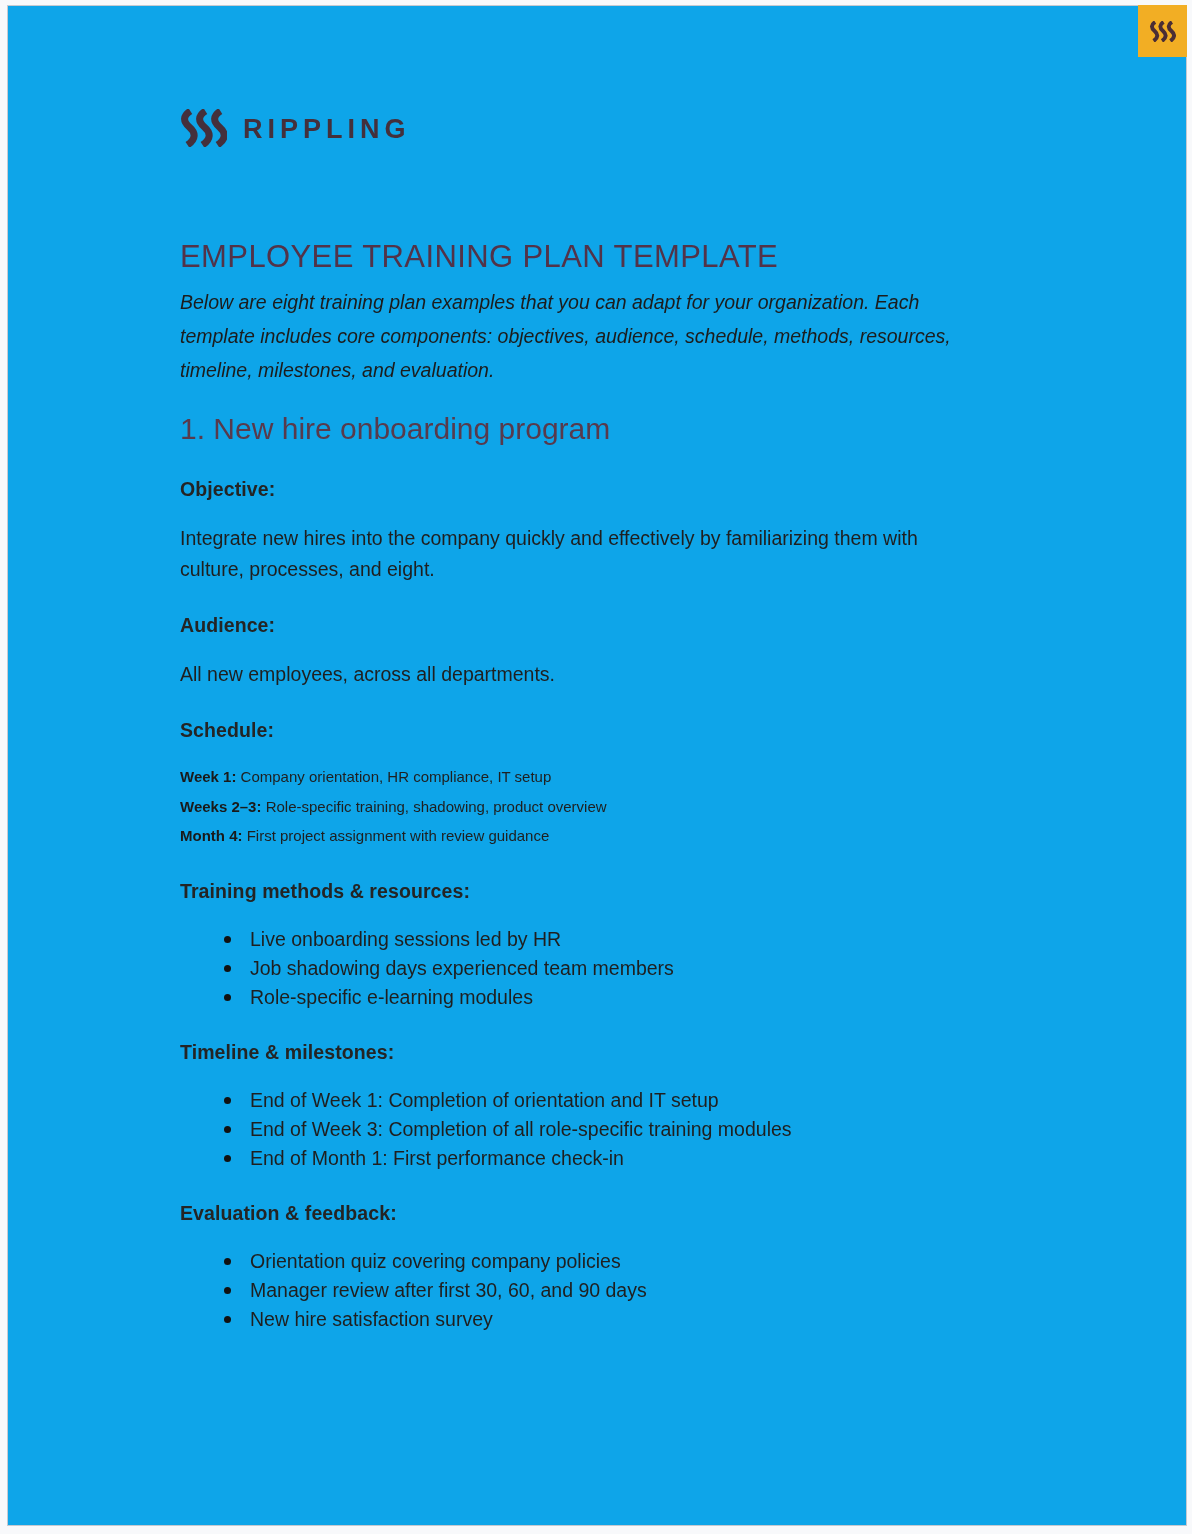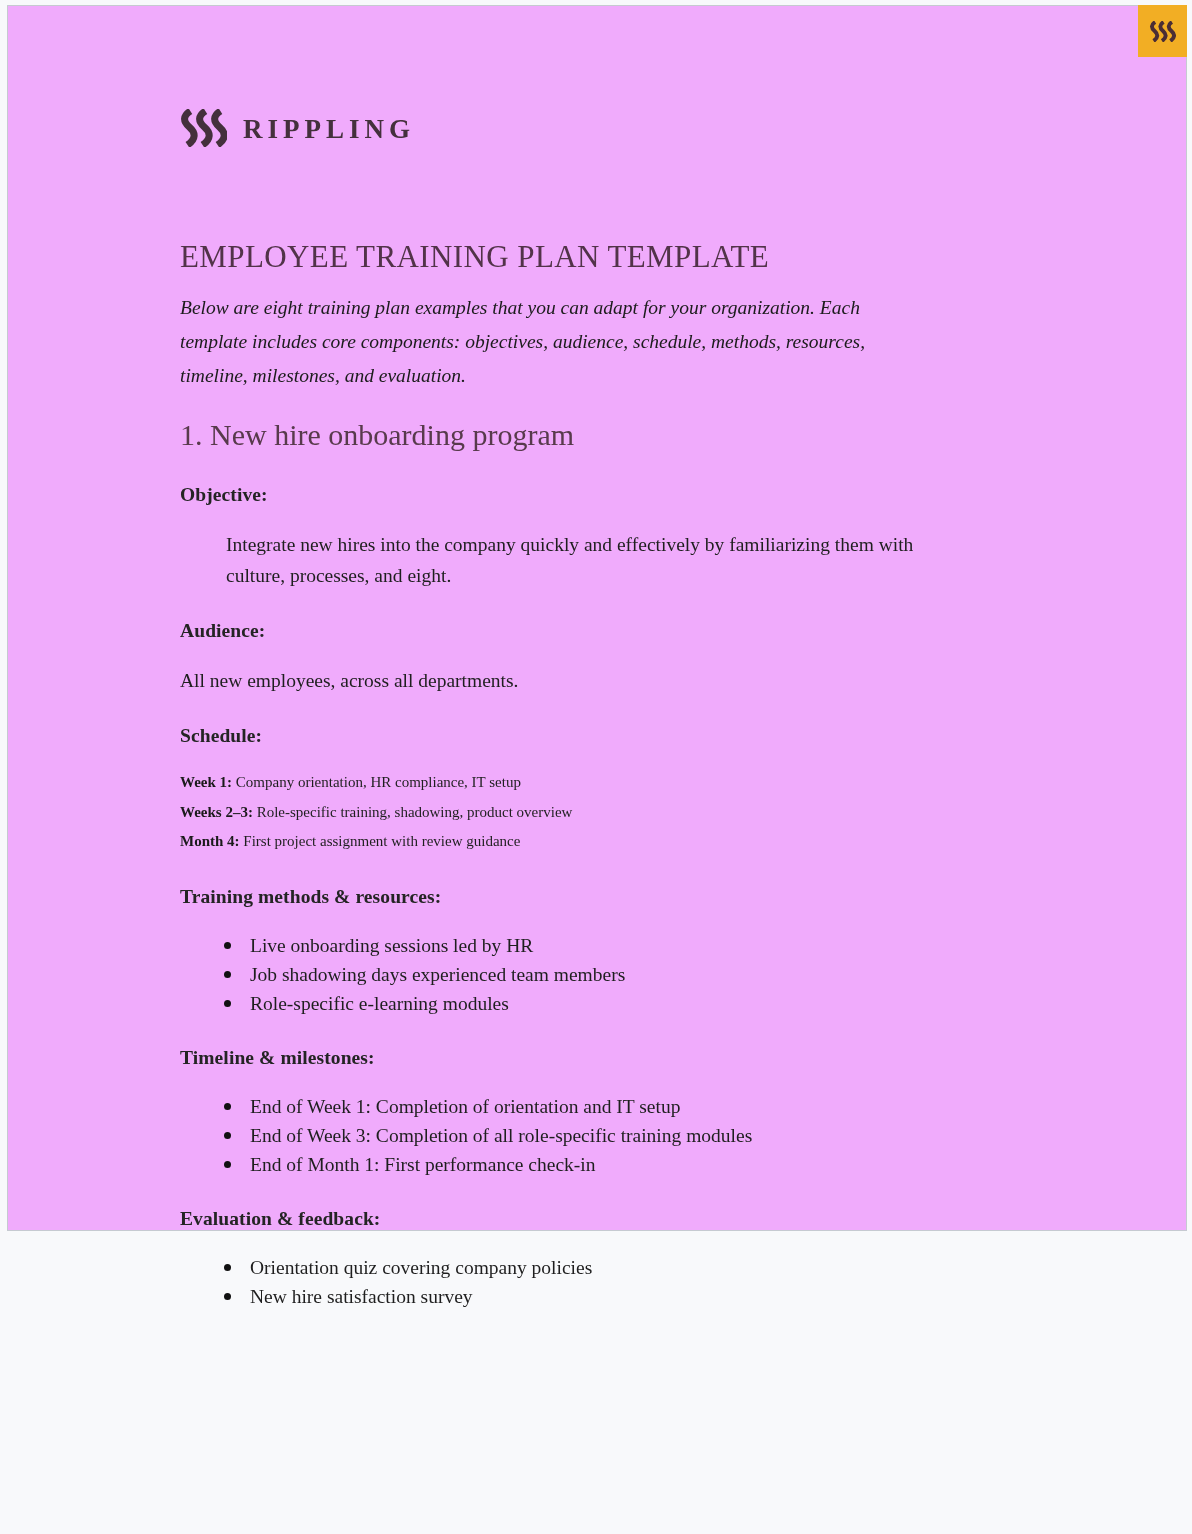--- a/index.html
+++ b/index.html
@@ -5,25 +5,24 @@
   html,body{margin:0;padding:0;}
   body{
     width:1192px;height:1534px;
     background:#f8f9fb;
     font-family:"Liberation Sans", sans-serif;
     position:relative;
     -webkit-font-smoothing:antialiased;
   }
   .page{
     position:absolute;left:7px;top:5px;
-    width:1180px;height:1226px;
-    background:#f0abfc;
+    width:1180px;height:1521px;
+    background:#0ea5e9;
     border:1px solid #c6cad1;
     box-sizing:border-box;
-    font-family:Liberation Serif, serif;
   }
   .corner-tab{
     position:absolute;top:-1px;right:-1px;
     width:49px;height:52px;
     background:#f2ae24;
     display:flex;align-items:center;justify-content:center;
   }
   .corner-tab svg{display:block;}
   .content{
     padding:101px 168px 40px 172px;
@@ -34,21 +33,21 @@
   .logo-wordmark{
     font-size:27px;font-weight:700;letter-spacing:5px;
     color:#44303c;line-height:1;padding-top:2px;
   }
   h1.doc-title{
     margin:88px 0 0 0;
     font-size:31px;font-weight:400;letter-spacing:0.4px;
     color:#523349;line-height:40px;
   }
   .intro{
-    margin-top:14px;
+    margin-top:8px;
     font-style:italic;
     font-size:19.5px;line-height:34px;
     color:#1c1c1c;
   }
   .intro span{display:block;}
   h2.section-heading{
     margin:22px 0 0 0;
     font-size:30px;font-weight:400;
     color:#583a4c;line-height:40px;
   }
@@ -56,21 +55,21 @@
     margin:28px 0 0 0;
     font-size:19.5px;font-weight:700;
     color:#242424;line-height:24px;
     letter-spacing:0.1px;
   }
   p.body-text{
     margin:22px 0 0 0;
     font-size:19.5px;line-height:31px;
     color:#1f1f1f;
   }
-  p.body-text span{display:block;margin-left:46px;}
+  p.body-text span{display:block;}
   .schedule{
     margin-top:20px;
     font-size:15px;line-height:29.5px;color:#1f1f1f;
   }
   .schedule .sched-label{font-weight:700;color:#1a1a1a;}
   ul.bullet-list{
     margin:22px 0 0 0;padding:0;list-style:none;
     font-size:19.5px;line-height:29px;color:#1f1f1f;
   }
   ul.bullet-list li{position:relative;padding-left:70px;}
@@ -158,17 +157,18 @@
     <h3 class="sub-heading">Timeline &amp; milestones:</h3>
     <ul class="bullet-list">
       <li>End of Week 1: Completion of orientation and IT setup</li>
       <li>End of Week 3: Completion of all role-specific training modules</li>
       <li>End of Month 1: First performance check-in</li>
     </ul>
 
     <h3 class="sub-heading">Evaluation &amp; feedback:</h3>
     <ul class="bullet-list">
       <li>Orientation quiz covering company policies</li>
+      <li>Manager review after first 30, 60, and 90 days</li>
       <li>New hire satisfaction survey</li>
     </ul>
 
   </div>
 </div>
 
 </body></html>

